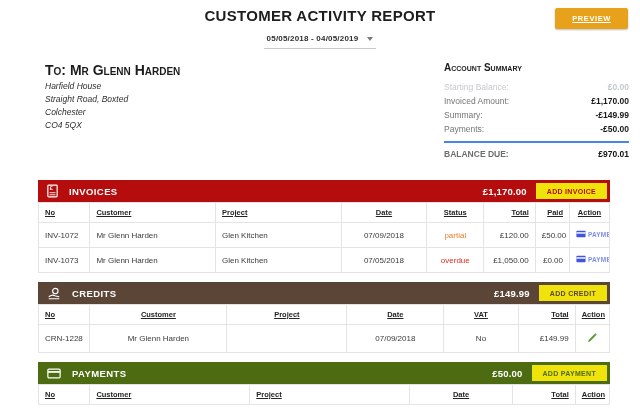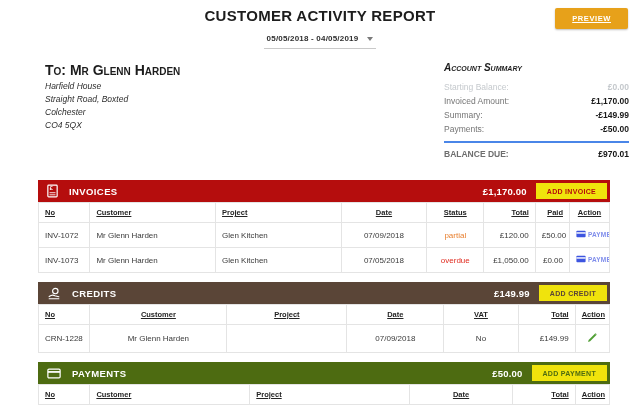--- a/index.html
+++ b/index.html
@@ -19,21 +19,21 @@
     width:112px; margin:10px auto 0; display:flex; align-items:center; justify-content:center;
     gap:9px; padding-bottom:5px; border-bottom:1px solid #c9c9c9; cursor:pointer;
   }
   .date-select .range { font-size:8px; font-weight:bold; color:#2f2f2f; letter-spacing:.2px; }
   .caret { width:0; height:0; border-left:3.5px solid transparent; border-right:3.5px solid transparent; border-top:4px solid #7a7a7a; }
   
   .info-row { display:flex; justify-content:space-between; margin:13px 11px 0 45px; }
   .to-line { font-size:14px; font-weight:bold; font-variant:small-caps; color:#1c1c1c; margin-bottom:2px; }
   .addr-line { font-size:8.5px; font-style:italic; color:#2e2e2e; line-height:13px; }
   .summary { width:185px; }
-  .summary-title { font-size:10px; font-weight:bold; font-variant:small-caps; color:#1c1c1c; margin-bottom:7px;font-style:italic; }
+  .summary-title { font-size:10px; font-weight:bold; font-variant:small-caps; color:#1c1c1c; margin-bottom:7px; }
   .summary-row { display:flex; justify-content:space-between; font-size:8.5px; line-height:14px; }
   .summary-row .s-label { color:#757575; }
   .summary-row .s-value { font-weight:bold; color:#1a1a1a; }
   .summary-row.muted .s-label, .summary-row.muted .s-value { color:#c5c9cd; }
   .summary-divider { border:none; border-top:2px solid var(--line); margin-top:5px; }
   .balance-row { display:flex; justify-content:space-between; font-size:8.5px; padding-top:6px; }
   .balance-row .b-label { color:#6e6e6e; font-weight:bold; }
   .balance-row .b-value { color:#141414; font-weight:bold; }
   
   .sections { margin:21px 30px 0 38px; }

